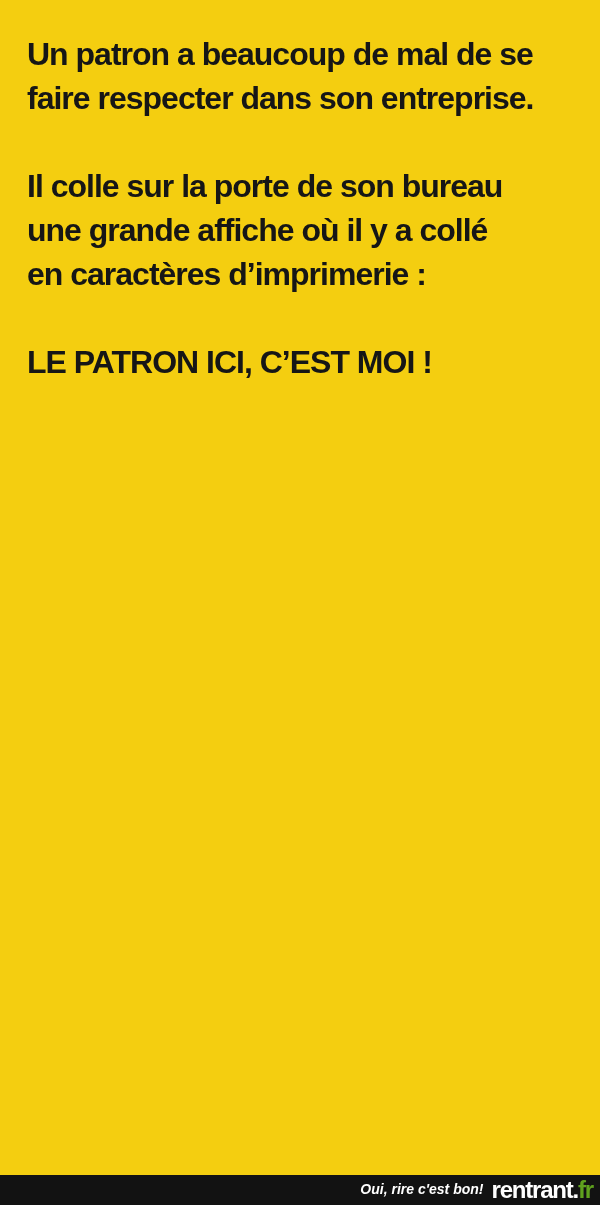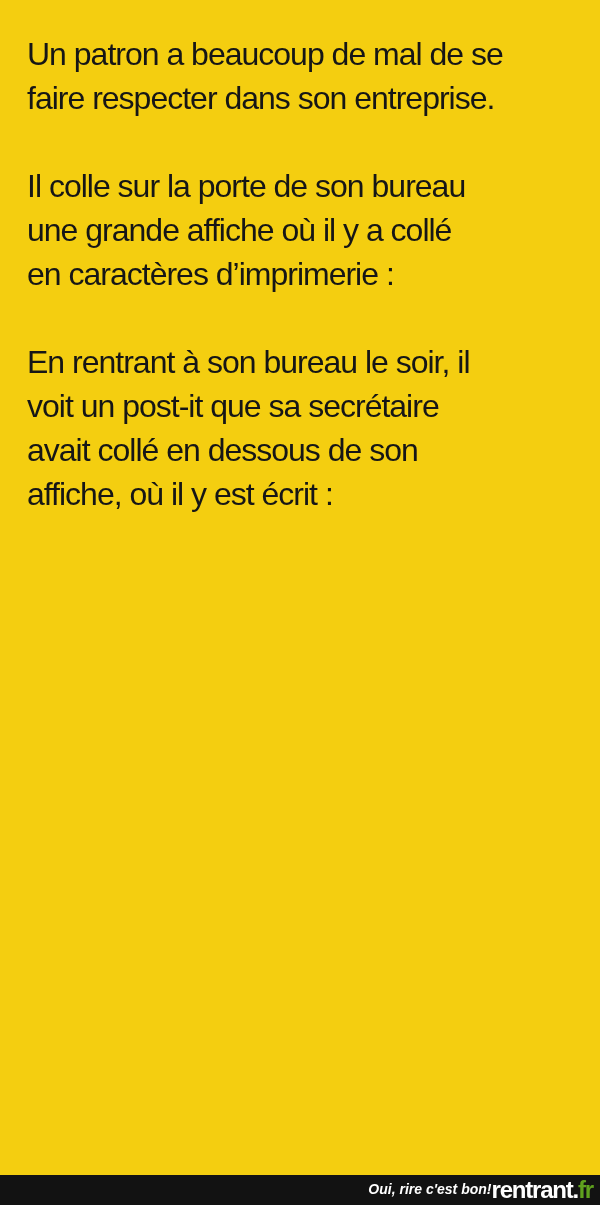--- a/index.html
+++ b/index.html
@@ -11,40 +11,40 @@
     overflow: hidden;
     background: var(--background, #F4CE10);
     font-family: "Liberation Sans", sans-serif;
   }
   .story {
     position: absolute;
     top: 0; left: 0;
     width: 600px;
     padding: 32px 20px 0 27px;
     color: var(--text, #161616);
-    font-weight: normal;
+    font-weight: bold;
     font-size: 32px;
     line-height: 44px;
     letter-spacing: -1px;
   }
   .story p {
     margin: 0 0 44px 0;
     white-space: pre-line;
   }
   .story p:last-child { margin-bottom: 0; }
   .footer {
     position: absolute;
     left: 0; bottom: 0;
     width: 600px;
     height: 30px;
     background: var(--footer-background, #121212);
     display: flex;
     align-items: center;
     justify-content: flex-end;
-    gap: 0;
+    gap: 8px;
     padding-right: 7px;
   }
   .tagline {
     color: var(--footer-text, #FFFFFF);
     font-style: italic;
     font-weight: bold;
     font-size: 14px;
     letter-spacing: 0;
     padding-bottom: 2px;
   }
@@ -61,22 +61,19 @@
 </style>
 </head>
 <body>
 
 <div class="story">
   <p>Un patron a beaucoup de mal de se
 faire respecter dans son entreprise.</p>
   <p>Il colle sur la porte de son bureau
 une grande affiche où il y a collé
 en caractères d’imprimerie :</p>
-  <p>En rentrant à son bureau le soir, il
-voit un post-it que sa secrétaire
-avait collé en dessous de son
-affiche, où il y est écrit :</p>
+  <p>LE PATRON ICI, C’EST MOI !</p>
 </div>
 
 <div class="footer">
   <span class="tagline">Oui, rire c'est bon!</span>
   <span class="logo"><span>rentrant.</span><span class="tld">fr</span></span>
 </div>
 
 </body></html>

